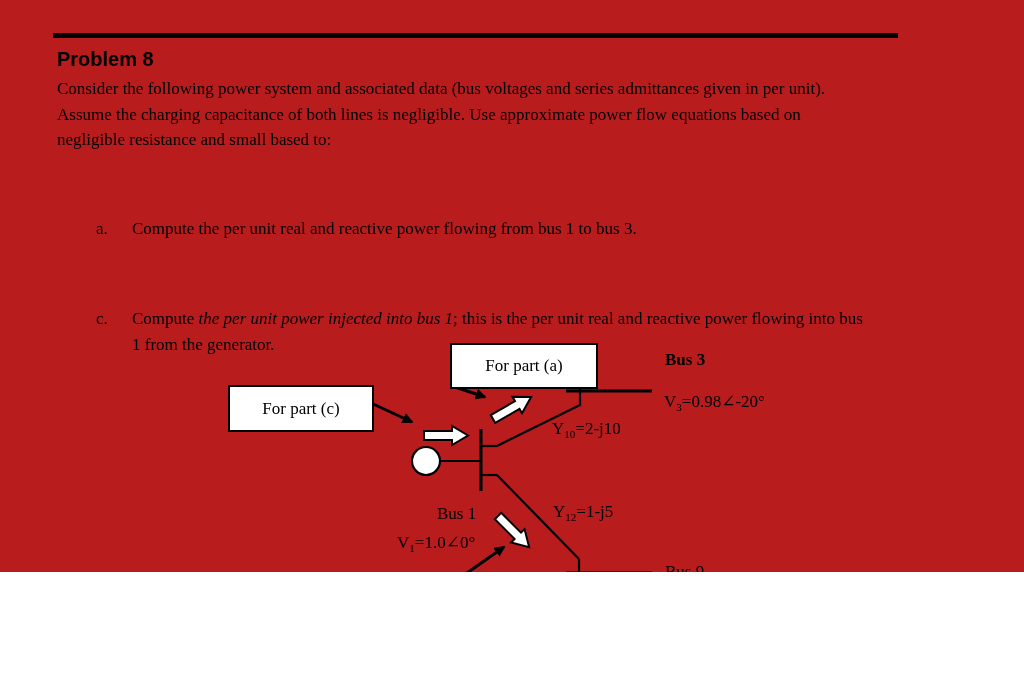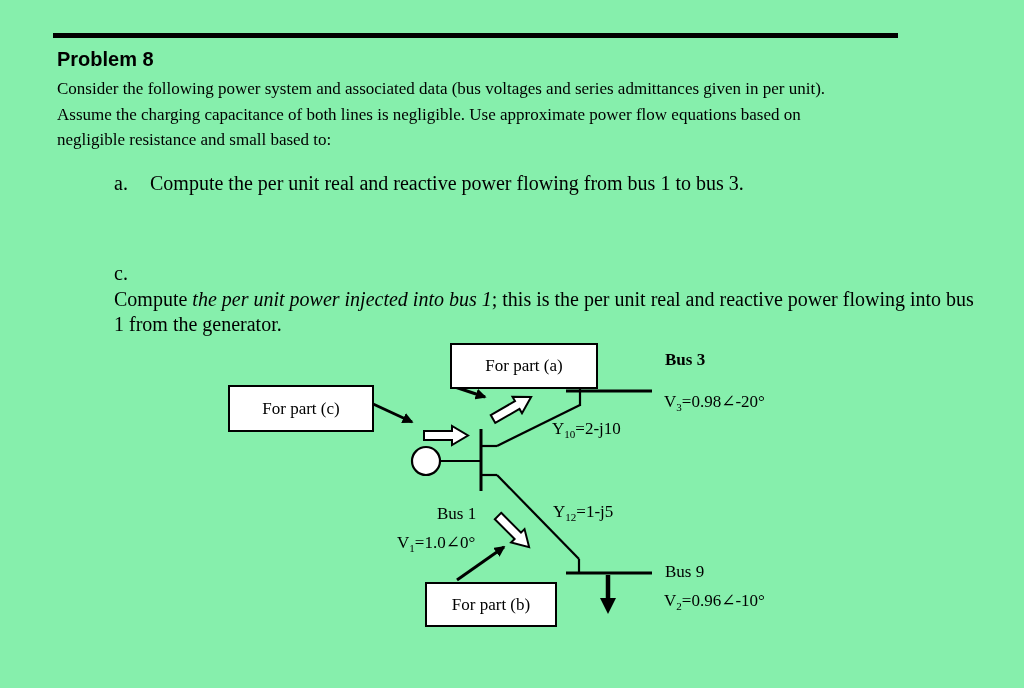--- a/index.html
+++ b/index.html
@@ -1,23 +1,23 @@
 <!DOCTYPE html>
 <html><head>
 <meta charset="utf-8">
 <style>
   html,body{margin:0;padding:0;background:#fff;}
-  .page{position:relative;width:1024px;height:688px;background:#86efac;color:#000;
+  .page{position:relative;width:1024px;height:572px;background:#b91c1c;color:#000;
         font-family:"Liberation Serif","DejaVu Serif","DejaVu Sans",serif;overflow:hidden;}
   .abs{position:absolute;}
   .rule{left:53px;top:33px;width:845px;height:5px;background:#000;}
   .title{left:57px;top:48px;margin:0;font-family:"Liberation Sans","DejaVu Sans",sans-serif;
          font-size:20px;font-weight:bold;line-height:1.1;}
   .intro{left:57px;top:76px;font-size:17px;line-height:25.5px;white-space:nowrap;}
-  .task{position:absolute;left:114px;font-size:20px;line-height:25.5px;}
+  .task{position:absolute;left:96px;font-size:17px;line-height:25.5px;margin-top:45px;}
   .task .marker{display:inline-block;width:36px;vertical-align:top;}
   .task .ttext{display:inline-block;vertical-align:top;white-space:nowrap;}
   .task .ttext.wrap2{white-space:normal;width:880px;}
   .callout{position:absolute;border:2px solid #000;background:#fff;display:flex;
            align-items:center;justify-content:center;font-size:17px;}
   .dlabel{position:absolute;font-size:17px;white-space:nowrap;}
   sub{font-size:0.65em;line-height:0;}
   svg{position:absolute;left:0;top:0;}
   i{font-style:italic;}
 </style>

